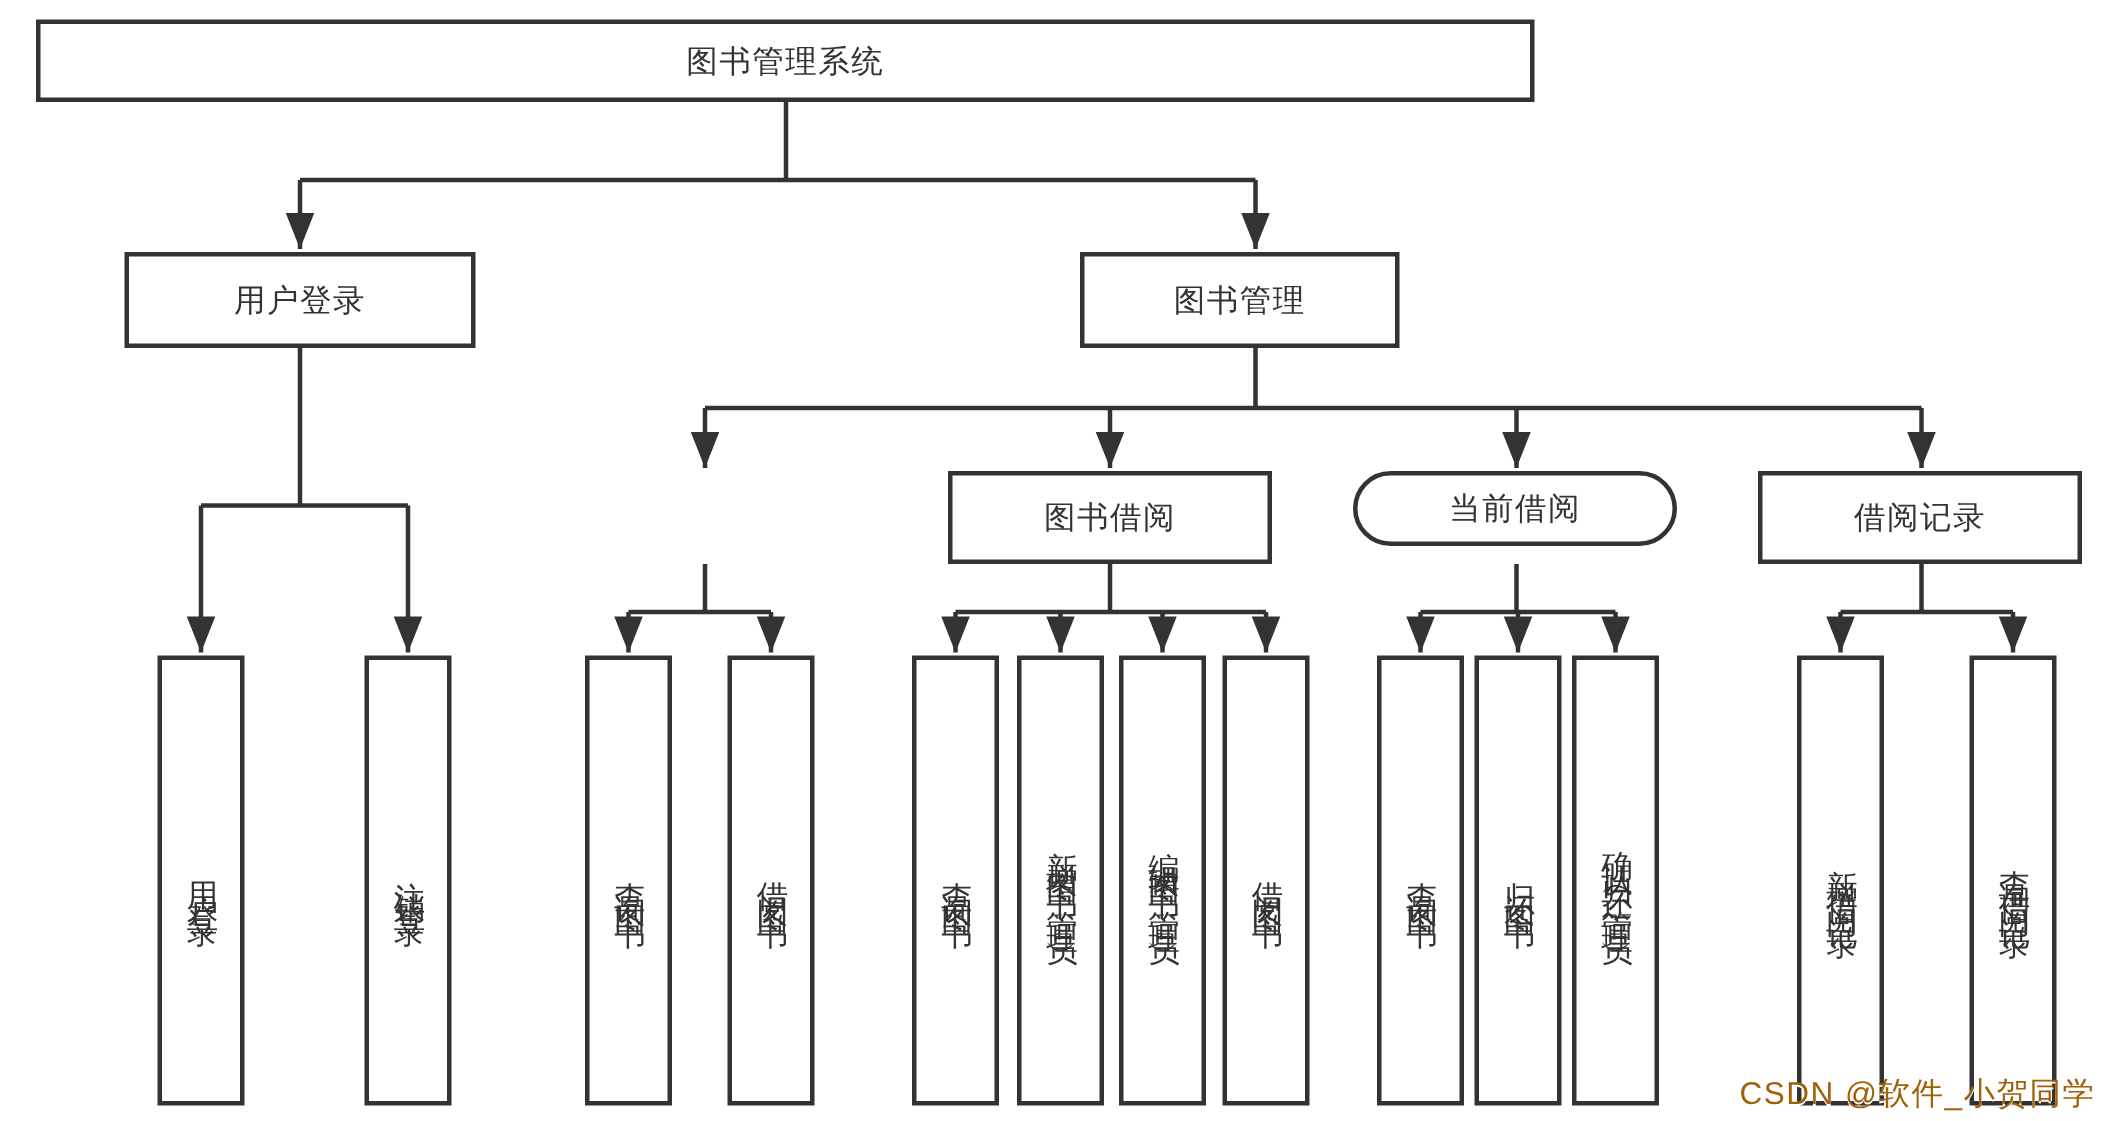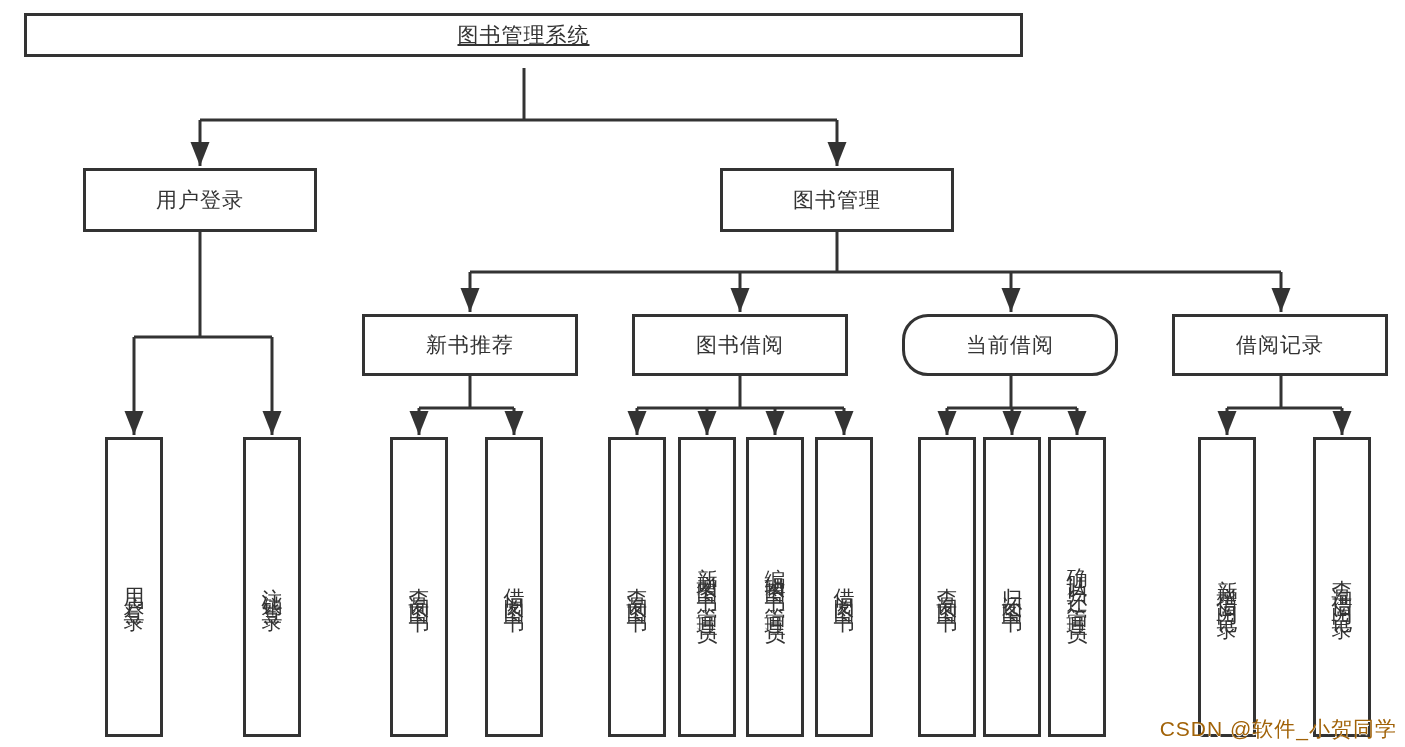--- a/index.html
+++ b/index.html
@@ -99,28 +99,27 @@
       <path d="M1012 408 V435" marker-end="url(#ah)"></path>
       <path d="M1077 408 V435" marker-end="url(#ah)"></path>
 
       <path d="M1281 376 V408"></path>
       <path d="M1227 408 H1342"></path>
       <path d="M1227 408 V435" marker-end="url(#ah)"></path>
       <path d="M1342 408 V435" marker-end="url(#ah)"></path>
     </g>
   </svg>
 
-  <div class="box" style="left:24px;top:13px;width:999px;height:44px;text-decoration:underline;">图书管理系统</div>
+  <div class="box" style="left:24px;top:13px;width:999px;height:55px;">图书管理系统</div>
 
   <div class="box" style="left:83px;top:168px;width:234px;height:64px;">用户登录</div>
-  <div class="box" style="left:720px;top:168px;width:234px;height:64px;text-align:center;">图书管理</div>
+  <div class="box" style="left:720px;top:168px;width:213px;height:64px;text-align:center;">图书管理</div>
 
-  <div class="box" style="left:362px;top:314px;width:216px;height:62px;">新书推荐</div>
   <div class="box" style="left:632px;top:314px;width:216px;height:62px;font-family:Liberation Serif, serif;">图书借阅</div>
-  <div class="box" style="left:902px;top:314px;width:216px;height:62px;border-radius:26px;">当前借阅</div>
+  <div class="box" style="left:902px;top:314px;width:216px;height:50px;border-radius:26px;">当前借阅</div>
   <div class="box" style="left:1172px;top:314px;width:216px;height:62px;">借阅记录</div>
 
   <div class="vbox" style="left:105px;top:437px;width:58px;height:300px;">
     <span class="vtext">用户登录</span>
   </div>
   <div class="vbox" style="left:243px;top:437px;width:58px;height:300px;">
     <span class="vtext">注销登录</span>
   </div>
 
   <div class="vbox" style="left:390px;top:437px;width:58px;height:300px;">

